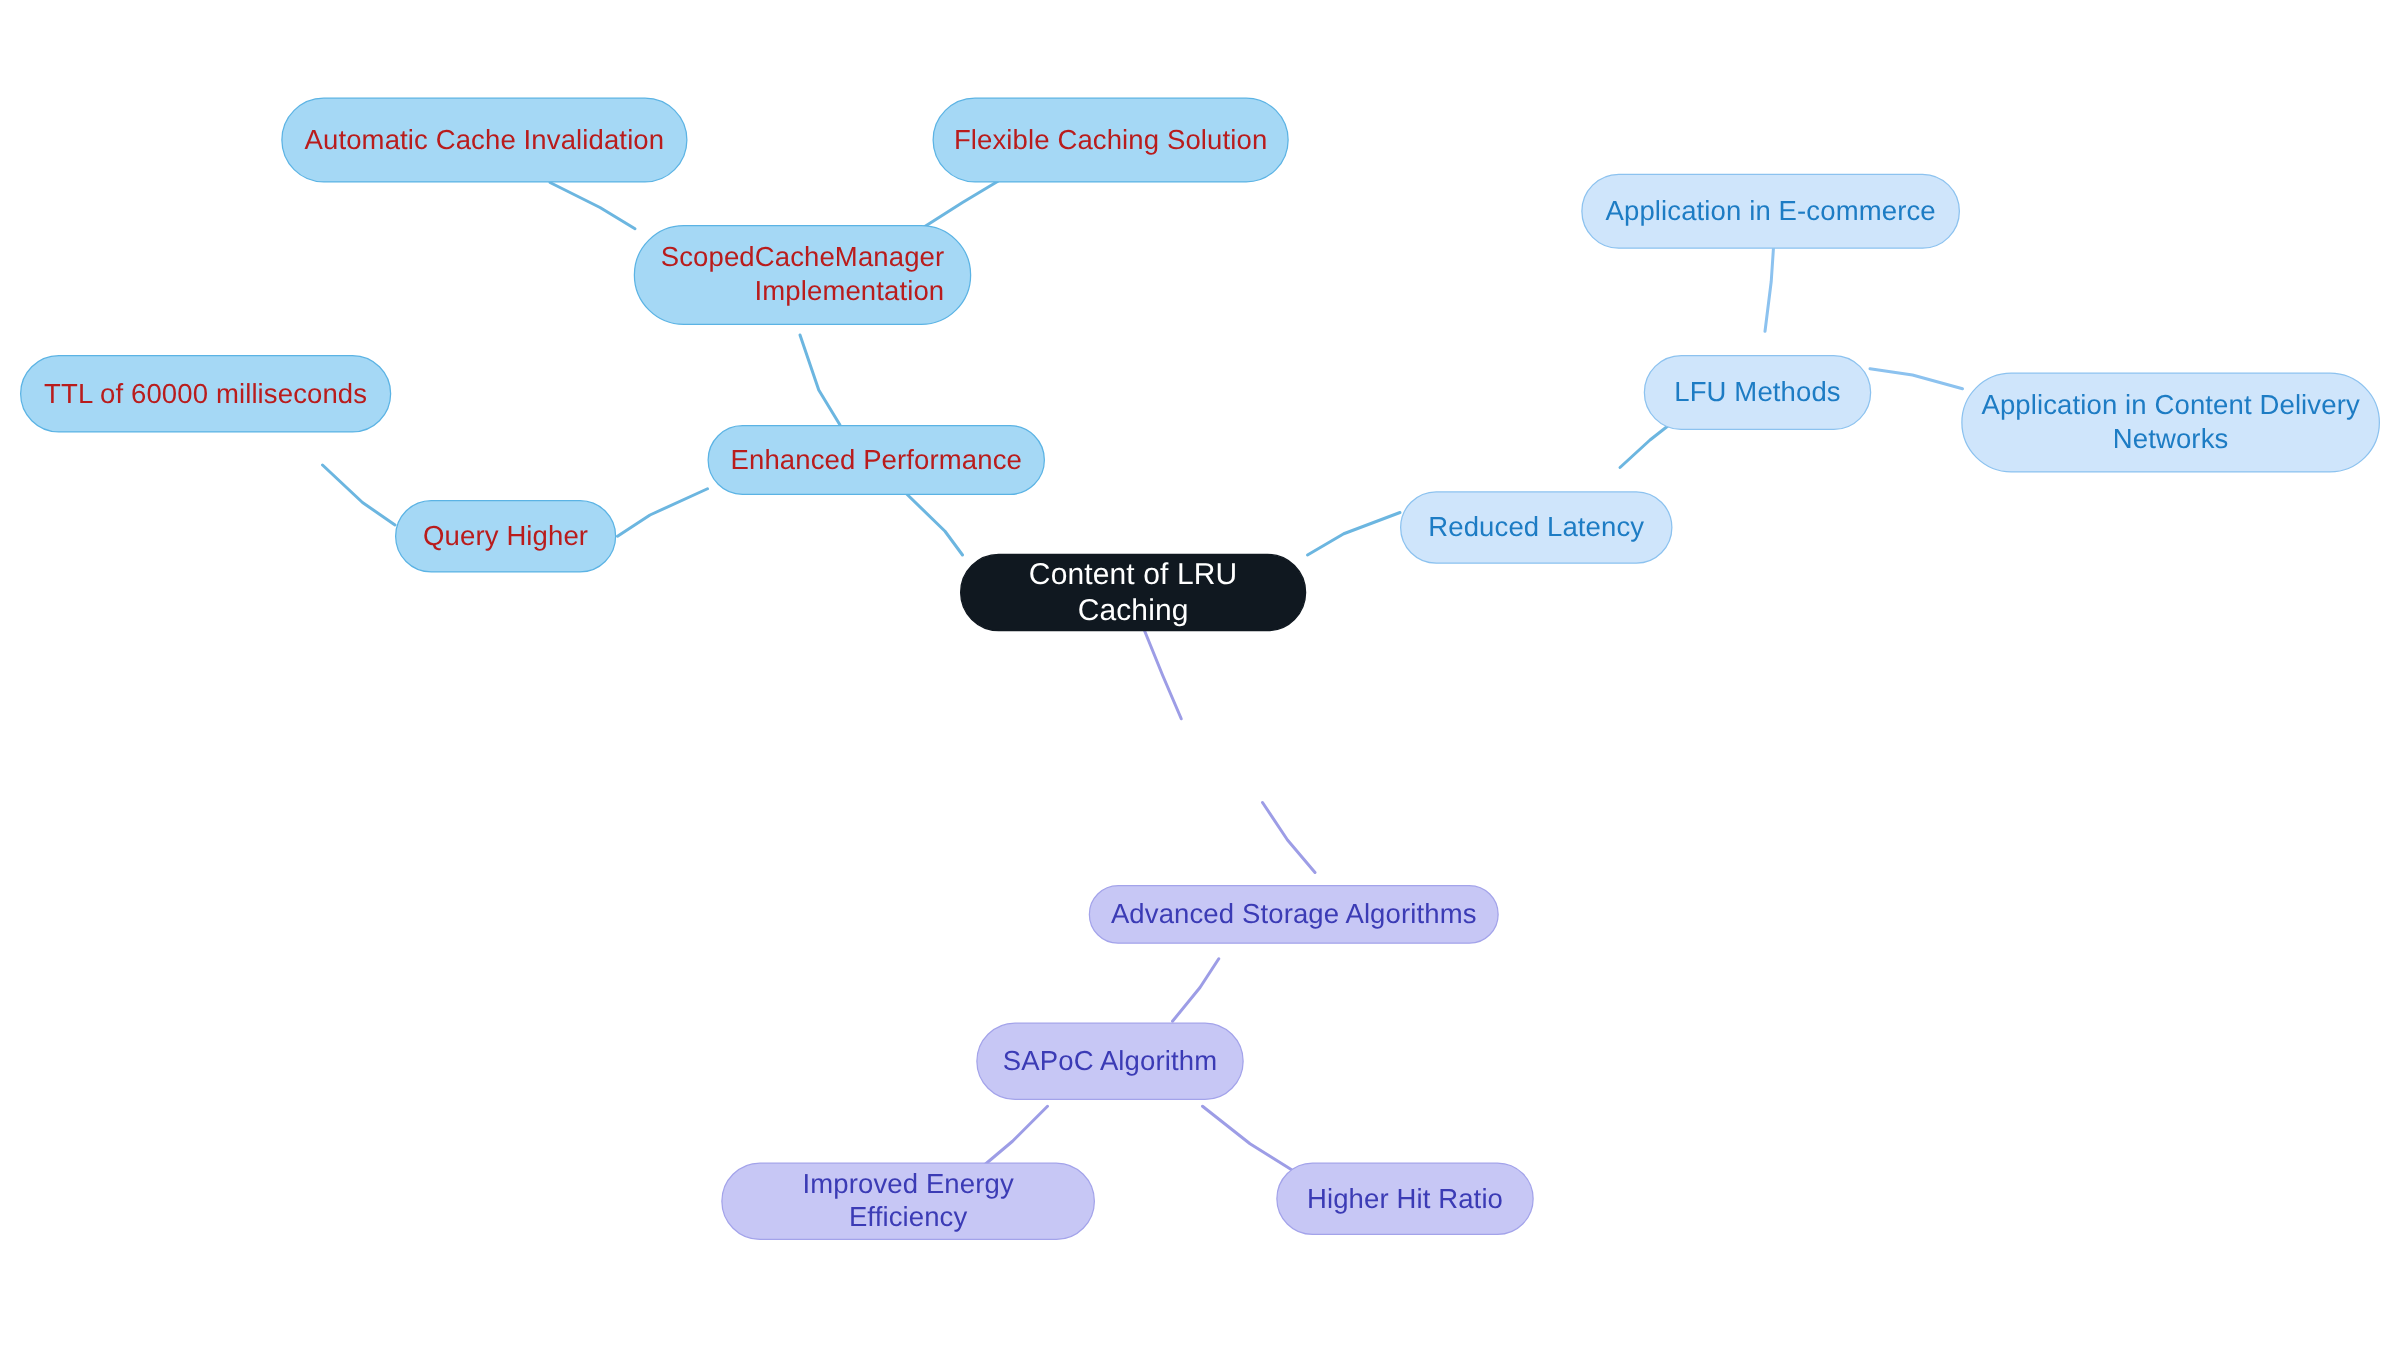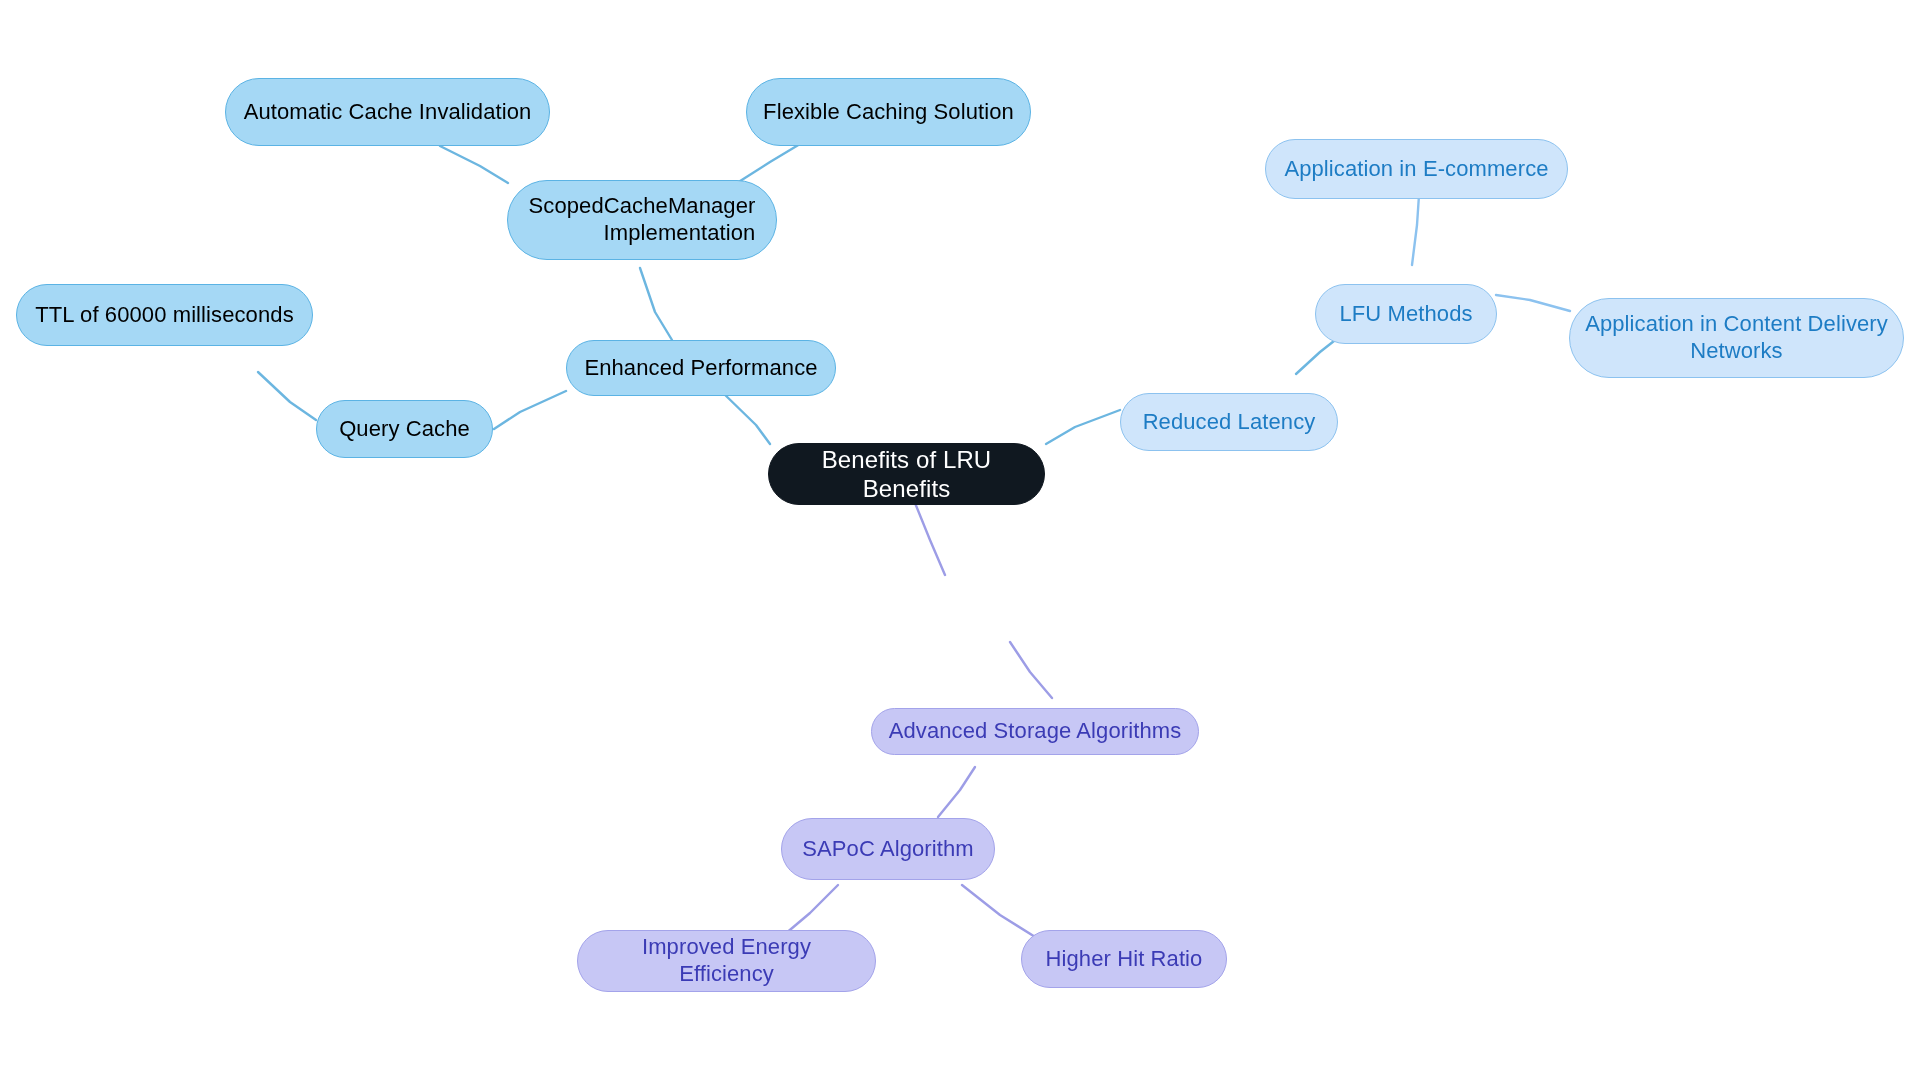--- a/index.html
+++ b/index.html
@@ -45,21 +45,21 @@
   .node-root {
     background: #101820;
     border-color: #101820;
     color: #ffffff;
     font-size: 24px;
     border-radius: 34px;
   }
   .node-blue-a {
     background: #a5d8f5;
     border-color: #5bb3e4;
-    color: #000000;
+    color: #b91c1c;
     font-size: 22px;
   }
   .node-blue-b {
     background: #cfe5fb;
     border-color: #8cc2ef;
     color: #1d7cc4;
     font-size: 22px;
     margin-top: 19px;
   }
   .node-purple {
@@ -100,32 +100,32 @@
 
     <path d="M 1010 642 L 1030 672 L 1052 698" fill="none" stroke="#9d9de6" stroke-width="2.4" stroke-linecap="round" stroke-linejoin="round"></path>
 
     <path d="M 975 767 L 960 790 L 938 817" fill="none" stroke="#9d9de6" stroke-width="2.4" stroke-linecap="round" stroke-linejoin="round"></path>
 
     <path d="M 838 885 L 810 913 L 778 940" fill="none" stroke="#9d9de6" stroke-width="2.4" stroke-linecap="round" stroke-linejoin="round"></path>
 
     <path d="M 962 885 L 1000 915 L 1040 940" fill="none" stroke="#9d9de6" stroke-width="2.4" stroke-linecap="round" stroke-linejoin="round"></path>
   </svg>
 
-  <div class="node node-root" style="left:768px; top:443px; width:277px; height:62px;">Benefits of LRU Benefits</div>
+  <div class="node node-root" style="left:768px; top:443px; width:277px; height:62px;">Content of LRU Caching</div>
 
   <div class="node node-blue-a" style="left:566px; top:340px; width:270px; height:56px;">Enhanced Performance</div>
 
   <div class="node node-blue-a" style="left:507px; top:180px; width:270px; height:80px;text-align:right;">ScopedCacheManager
 Implementation</div>
 
   <div class="node node-blue-a" style="left:225px; top:78px; width:325px; height:68px;">Automatic Cache Invalidation</div>
 
   <div class="node node-blue-a" style="left:746px; top:78px; width:285px; height:68px;">Flexible Caching Solution</div>
 
-  <div class="node node-blue-a" style="left:316px; top:400px; width:177px; height:58px;">Query Cache</div>
+  <div class="node node-blue-a" style="left:316px; top:400px; width:177px; height:58px;">Query Higher</div>
 
   <div class="node node-blue-a" style="left:16px; top:284px; width:297px; height:62px;">TTL of 60000 milliseconds</div>
 
   <div class="node node-blue-b" style="left:1120px; top:374px; width:218px; height:58px;">Reduced Latency</div>
 
   <div class="node node-blue-b" style="left:1315px; top:265px; width:182px; height:60px;">LFU Methods</div>
 
   <div class="node node-blue-b" style="left:1265px; top:120px; width:303px; height:60px;">Application in E-commerce</div>
 
   <div class="node node-blue-b" style="left:1569px; top:279px; width:335px; height:80px;">Application in Content Delivery

